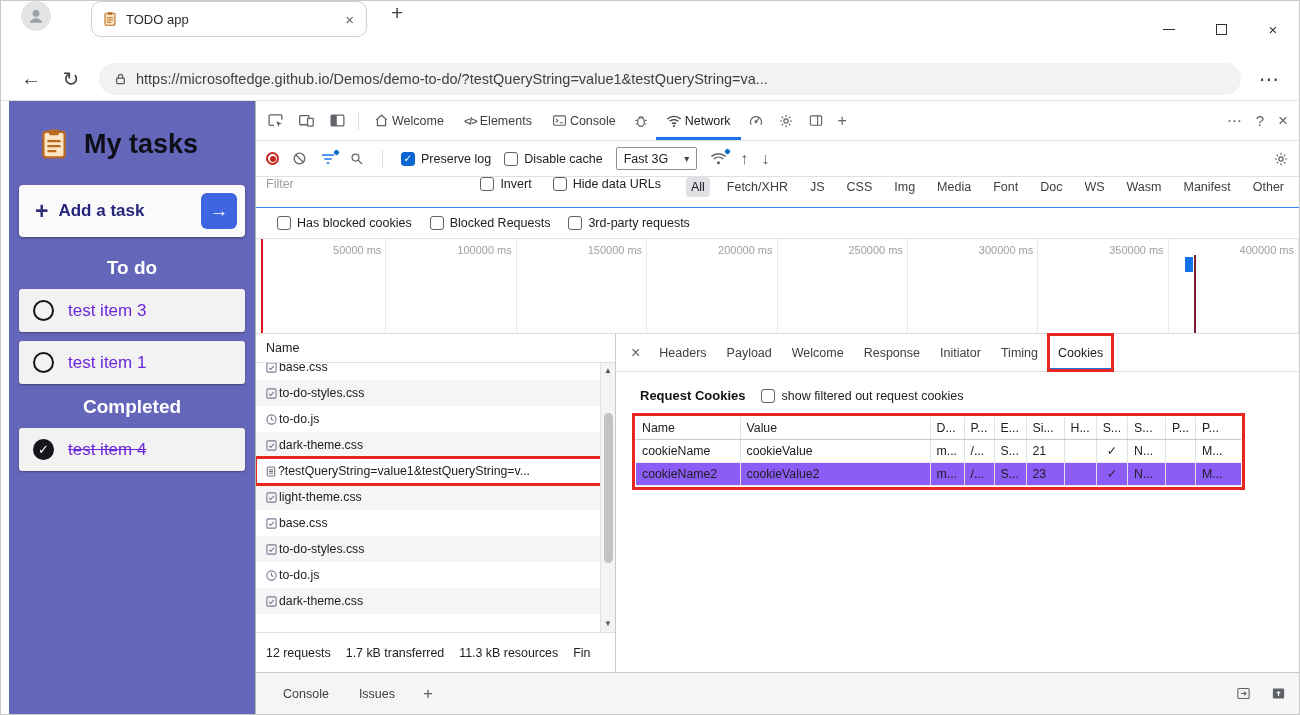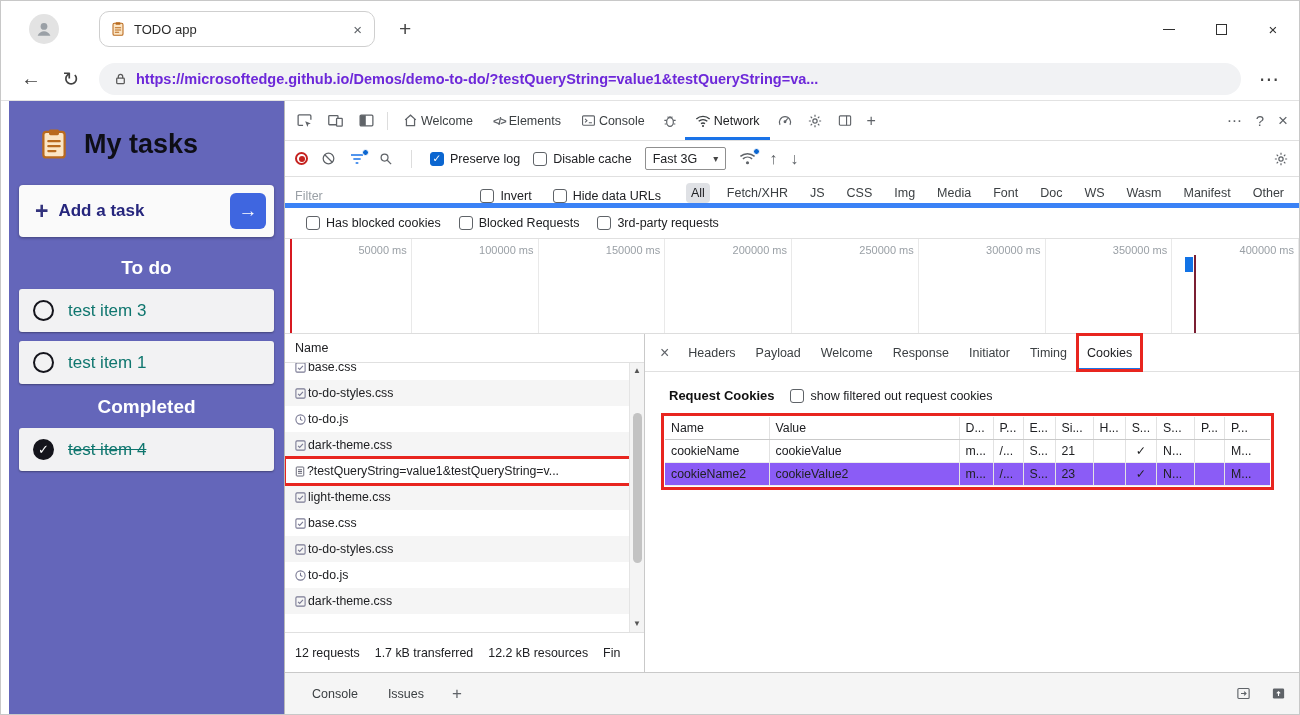--- a/index.html
+++ b/index.html
@@ -1,53 +1,53 @@
 <!DOCTYPE html>
 <html><head>
 <meta charset="utf-8">
 <style>
   *{box-sizing:border-box;margin:0;padding:0}
   html,body{width:1300px;height:715px}
   body{font-family:"Liberation Sans","DejaVu Sans",sans-serif;background:#fff;overflow:hidden}
   .window{position:relative;width:1300px;height:715px;background:#fff;border:1px solid #c8c8c8;overflow:hidden}
 
   
-  .titlebar{height:56px;display:flex;align-items:center;padding-left:28px;background:#fff}
+  .titlebar{height:56px;display:flex;padding-left:20px;background:#fff}
   .avatar{width:30px;height:30px;border-radius:50%;background:#e3e3e3;display:flex;align-items:center;justify-content:center;flex-shrink:0}
   .browser-tab{margin-left:40px;width:276px;height:36px;border:1px solid #cfcfcf;border-radius:10px;display:flex;align-items:center;gap:8px;padding:0 10px;background:#fff}
   .tab-title{flex:1;font-size:13px;color:#2b2b2b;white-space:nowrap;overflow:hidden}
   .tab-close{font-size:15px;color:#5f6368;padding:0 2px}
   .newtab{margin-left:18px;font-size:21px;color:#474747;padding:0 6px}
   .win-controls{margin-left:auto;display:flex;height:100%}
   .win-btn{width:52px;height:100%;display:flex;align-items:center;justify-content:center;color:#303030;font-size:15px}
   .min-bar{width:12px;border-top:1.6px solid #303030;display:block}
   .max-box{width:11px;height:11px;border:1.5px solid #303030;display:block}
 
   
   .navbar{height:44px;display:flex;align-items:center;border-bottom:1px solid #e2e2e2;padding:0 10px}
   .nav-btn{width:40px;text-align:center;font-size:20px;color:#424242}
   .urlbar{flex:1;height:32px;background:#f1f2f4;border-radius:16px;display:flex;align-items:center;padding:0 15px;gap:9px;margin:0 8px;overflow:hidden}
-  .url-text{font-size:14.5px;font-weight:700;color:#6d28d9;white-space:nowrap;overflow:hidden}
+  .url-text{font-size:14.5px;font-weight:400;color:#404040;white-space:nowrap;overflow:hidden}
 
   
   .content{position:absolute;top:100px;left:0;right:0;bottom:0;display:flex}
 
   
-  .todo-panel{width:275px;margin-left:8px;background:#6466ba;flex-shrink:0;overflow:hidden}
+  .todo-panel{width:246px;margin-left:8px;background:#6466ba;flex-shrink:0;overflow:hidden}
   .todo-header{display:flex;align-items:center;gap:13px;padding:26px 0 6px 28px}
   .todo-title{font-size:27px;font-weight:700;color:#0e0e16}
   .add-card{margin:18px 10px 20px;background:#fafafa;border-radius:4px;display:flex;align-items:center;gap:10px;padding:8px 8px 8px 16px;box-shadow:0 1px 3px rgba(0,0,0,.35)}
   .add-plus{color:#33337d;font-size:23px;font-weight:700;line-height:1}
   .add-label{flex:1;color:#26267d;font-size:17px;font-weight:700}
   .add-arrow{width:36px;height:36px;border-radius:6px;background:#3f66e0;color:#fff;font-size:19px;font-weight:700;display:flex;align-items:center;justify-content:center}
   .sec-heading{text-align:center;color:#fff;font-size:19px;font-weight:700;margin:12px 0 10px}
   .task{margin:9px 10px;background:#f2f2f3;border-radius:3px;display:flex;align-items:center;gap:14px;padding:9px 14px;min-height:43px;box-shadow:0 1px 2px rgba(0,0,0,.35)}
   .task-circle{width:21px;height:21px;border-radius:50%;border:2.6px solid #15151c;flex-shrink:0}
   .task-circle.done{background:#15151c;display:flex;align-items:center;justify-content:center;color:#fff;font-size:13px;font-weight:700}
-  .task-label{font-size:17px;color:#0f766e}
+  .task-label{font-size:17px;color:#6d28d9}
   .task-label.done{text-decoration:line-through}
 
   
   .devtools{flex:1;display:flex;flex-direction:column;min-width:0;border-left:1px solid #b9b9b9;background:#fff;font-size:12.5px;color:#202124}
   svg.ic{display:block;flex-shrink:0}
   .vdiv{width:1px;height:18px;background:#ddd;margin:0 5px;flex-shrink:0}
 
   .dt-tabbar{height:40px;border-bottom:1px solid #e0e0e0;display:flex;align-items:center;padding:0 4px;flex-shrink:0}
   .icon-btn{padding:0 7px;height:100%;display:flex;align-items:center;color:#5f6368}
   .dt-tab{display:flex;align-items:center;gap:3px;height:100%;padding:3px 10px 0;color:#3c4043;border-bottom:3px solid transparent;white-space:nowrap}
@@ -62,21 +62,21 @@
   .badge-wrap{position:relative;display:flex}
   .badge{position:absolute;top:-3px;right:-4px;width:7px;height:7px;border-radius:50%;background:#0b66d0;border:1.5px solid #fff}
   .cb-row{display:flex;align-items:center;gap:6px;color:#202124;white-space:nowrap}
   .cb{width:14px;height:14px;border:1.5px solid #5f6368;border-radius:3px;background:#fff;flex-shrink:0;display:flex;align-items:center;justify-content:center;font-size:10.5px;font-weight:700;color:#fff;line-height:1}
   .cb.checked{background:#0b66d0;border-color:#0b66d0}
   .throttle{height:23px;border:1px solid #8f8f8f;border-radius:2px;display:flex;align-items:center;gap:16px;padding:0 7px;background:#fff;white-space:nowrap}
   .caret{font-size:10px;color:#444}
   .arrow-glyph{font-size:16px;color:#5f6368}
   .flex-sp{flex:1}
 
-  .dt-filterbar{height:31px;border-bottom:5px solid #3b82f6;display:flex;align-items:flex-end;padding:0 10px;gap:21px;flex-shrink:0}
+  .dt-filterbar{height:31px;border-bottom:1px solid #3b82f6;display:flex;align-items:flex-start;padding:0 10px;gap:21px;flex-shrink:0}
   .filter-input{width:212px;border:none;outline:none;font-size:12.5px;color:#202124;background:transparent;font-family:inherit}
   .filter-input::placeholder{color:#9aa0a6}
   .chips{display:flex;align-items:center;gap:12px;margin-left:4px;white-space:nowrap}
   .chip{color:#3c4043;padding:3px 5px;border-radius:4px}
   .chip.selected{background:#dfe1e5;color:#202124}
 
   .dt-blockedbar{height:31px;border-bottom:1px solid #e0e0e0;display:flex;align-items:center;padding:0 21px;gap:18px;flex-shrink:0}
 
   .dt-timeline{height:95px;border-bottom:1px solid #ddd;display:flex;position:relative;flex-shrink:0;overflow:hidden}
   .tl-col{flex:1;border-right:1px solid #e9e9e9;position:relative}
@@ -486,21 +486,21 @@
             </div>
           </div>
           <div class="req-scroll">
             <span class="scr-arrow">▲</span>
             <span class="scr-thumb"></span>
             <span class="scr-arrow scr-bottom">▼</span>
           </div>
           <div class="req-summary">
             <span>12 requests</span>
             <span>1.7 kB transferred</span>
-            <span>12.2 kB resources</span>
+            <span>11.3 kB resources</span>
             <span>Fin</span>
           </div>
         </div>
 
         <div class="detail-panel">
           <div class="detail-tabs">
             <span class="detail-close">×</span>
             <span class="dtab">Headers</span>
             <span class="dtab">Payload</span>
             <span class="dtab">Welcome</span>

